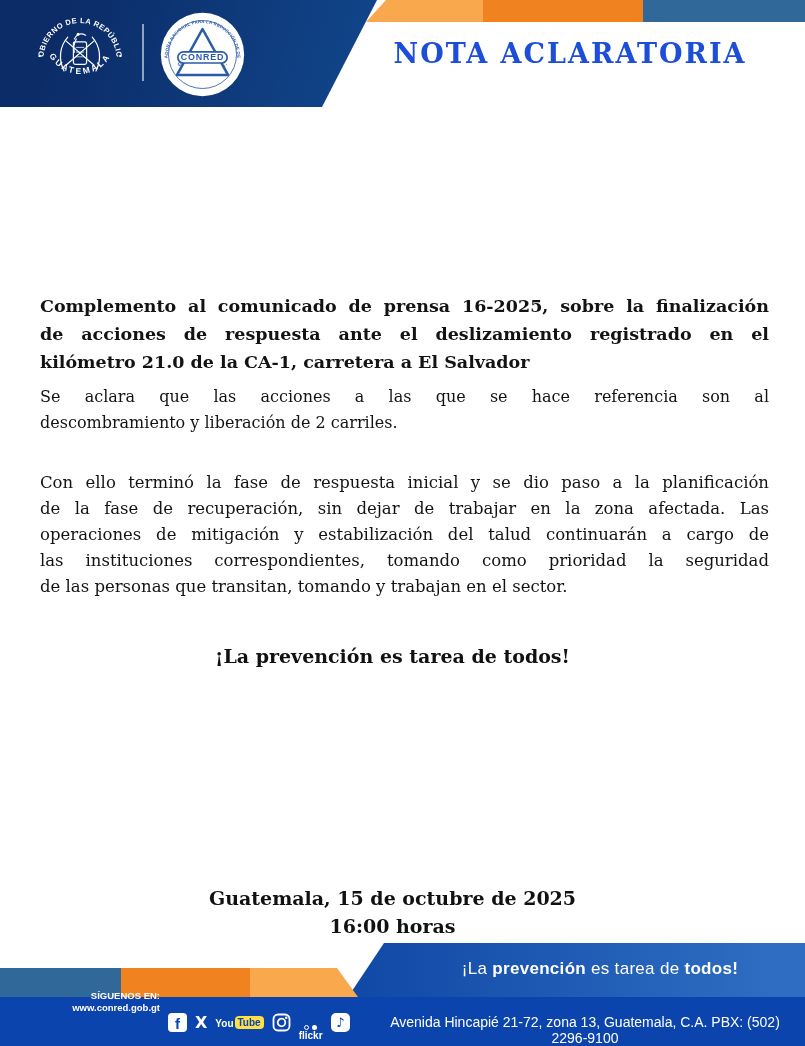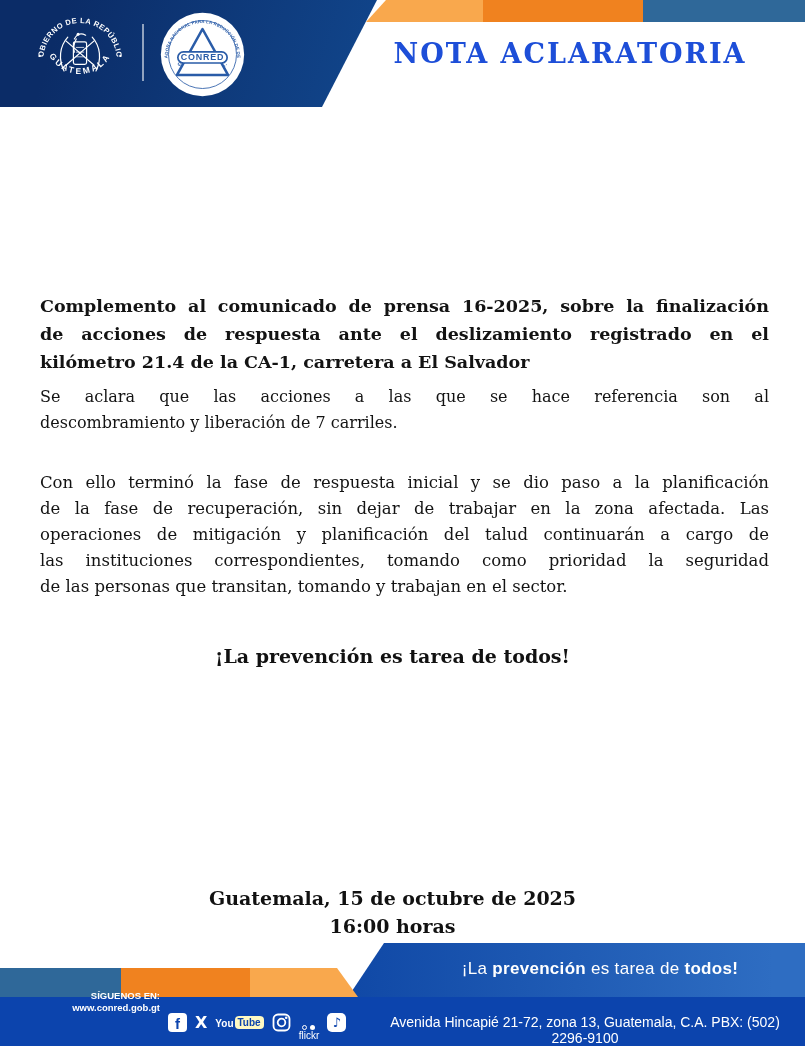--- a/index.html
+++ b/index.html
@@ -50,23 +50,23 @@
   .addr{position:absolute;top:1014px;left:375px;width:420px;text-align:center;color:#fff;
     font-family:"Liberation Sans",sans-serif;font-size:14px;}
 
   
   .icn-fb{width:19px;height:19px;background:#fff;border-radius:4px;color:#0c44ad;font-weight:bold;
     font-family:"Liberation Sans",sans-serif;font-size:15px;display:flex;align-items:flex-end;
     justify-content:center;line-height:16px;overflow:hidden;}
   .icn-x{color:#fff;font-family:"DejaVu Sans",sans-serif;font-weight:bold;font-size:16px;}
   .icn-yt{display:flex;align-items:flex-end;gap:1px;color:#fff;font-family:"Liberation Sans",sans-serif;
     font-weight:bold;font-size:10px;}
-  .icn-yt .tube{background:#fef9c3;color:#0c44ad;border-radius:4px;padding:0 3px;line-height:13px;}
+  .icn-yt .tube{background:#fde047;color:#0c44ad;border-radius:4px;padding:0 3px;line-height:13px;}
   .icn-flickr{display:flex;flex-direction:column;align-items:center;color:#fff;
-    font-family:"Liberation Sans",sans-serif;font-weight:normal;font-size:10px;line-height:9px;margin-top:20px;}
+    font-family:"Liberation Sans",sans-serif;font-weight:bold;font-size:10px;line-height:9px;margin-top:20px;}
   .dots{display:flex;gap:3px;margin-bottom:1px;}
   .dot{width:5px;height:5px;border-radius:50%;box-sizing:border-box;}
   .dot.ring{border:1.5px solid #fff;}
   .dot.fill{background:#fff;}
   .icn-tt{width:19px;height:19px;background:#fff;border-radius:5px;color:#0c44ad;font-size:13px;
     display:flex;align-items:center;justify-content:center;font-family:"DejaVu Sans",sans-serif;font-weight:bold;}
 </style>
 </head>
 <body>
 
@@ -120,32 +120,32 @@
     <polygon points="50,20 80,74 20,74" fill="#ffffff" stroke="#2a5ca8" stroke-width="3" stroke-linejoin="round"></polygon>
     <rect x="21" y="47" width="58" height="13" rx="6.5" fill="#ffffff" stroke="#2a5ca8" stroke-width="2"></rect>
     <text x="50" y="57" text-anchor="middle" font-size="10.5" font-weight="bold" fill="#2a5ca8" letter-spacing="1" font-family="Liberation Sans, sans-serif">CONRED</text>
   </svg>
 
   <div class="hdr-title">NOTA ACLARATORIA</div>
 
   <div class="doc" id="heading">
     <div class="jline">Complemento al comunicado de prensa 16-2025, sobre la finalización</div>
     <div class="jline">de acciones de respuesta ante el deslizamiento registrado en el</div>
-    <div class="lline">kilómetro 21.4 de la CA-1, carretera a El Salvador</div>
+    <div class="lline">kilómetro 21.0 de la CA-1, carretera a El Salvador</div>
   </div>
 
   <div class="doc" id="p1">
     <div class="jline">Se aclara que las acciones a las que se hace referencia son al</div>
-    <div class="lline">descombramiento y liberación de 7 carriles.</div>
+    <div class="lline">descombramiento y liberación de 2 carriles.</div>
   </div>
 
   <div class="doc" id="p2">
     <div class="jline">Con ello terminó la fase de respuesta inicial y se dio paso a la planificación</div>
     <div class="jline">de la fase de recuperación, sin dejar de trabajar en la zona afectada. Las</div>
-    <div class="jline">operaciones de mitigación y planificación del talud continuarán a cargo de</div>
+    <div class="jline">operaciones de mitigación y estabilización del talud continuarán a cargo de</div>
     <div class="jline">las instituciones correspondientes, tomando como prioridad la seguridad</div>
     <div class="lline">de las personas que transitan, tomando y trabajan en el sector.</div>
   </div>
 
   <div class="center-block" id="slogan">¡La prevención es tarea de todos!</div>
 
   <div class="center-block" id="dateblk">
     <div>Guatemala, 15 de octubre de 2025</div>
     <div>16:00 horas</div>
   </div>

